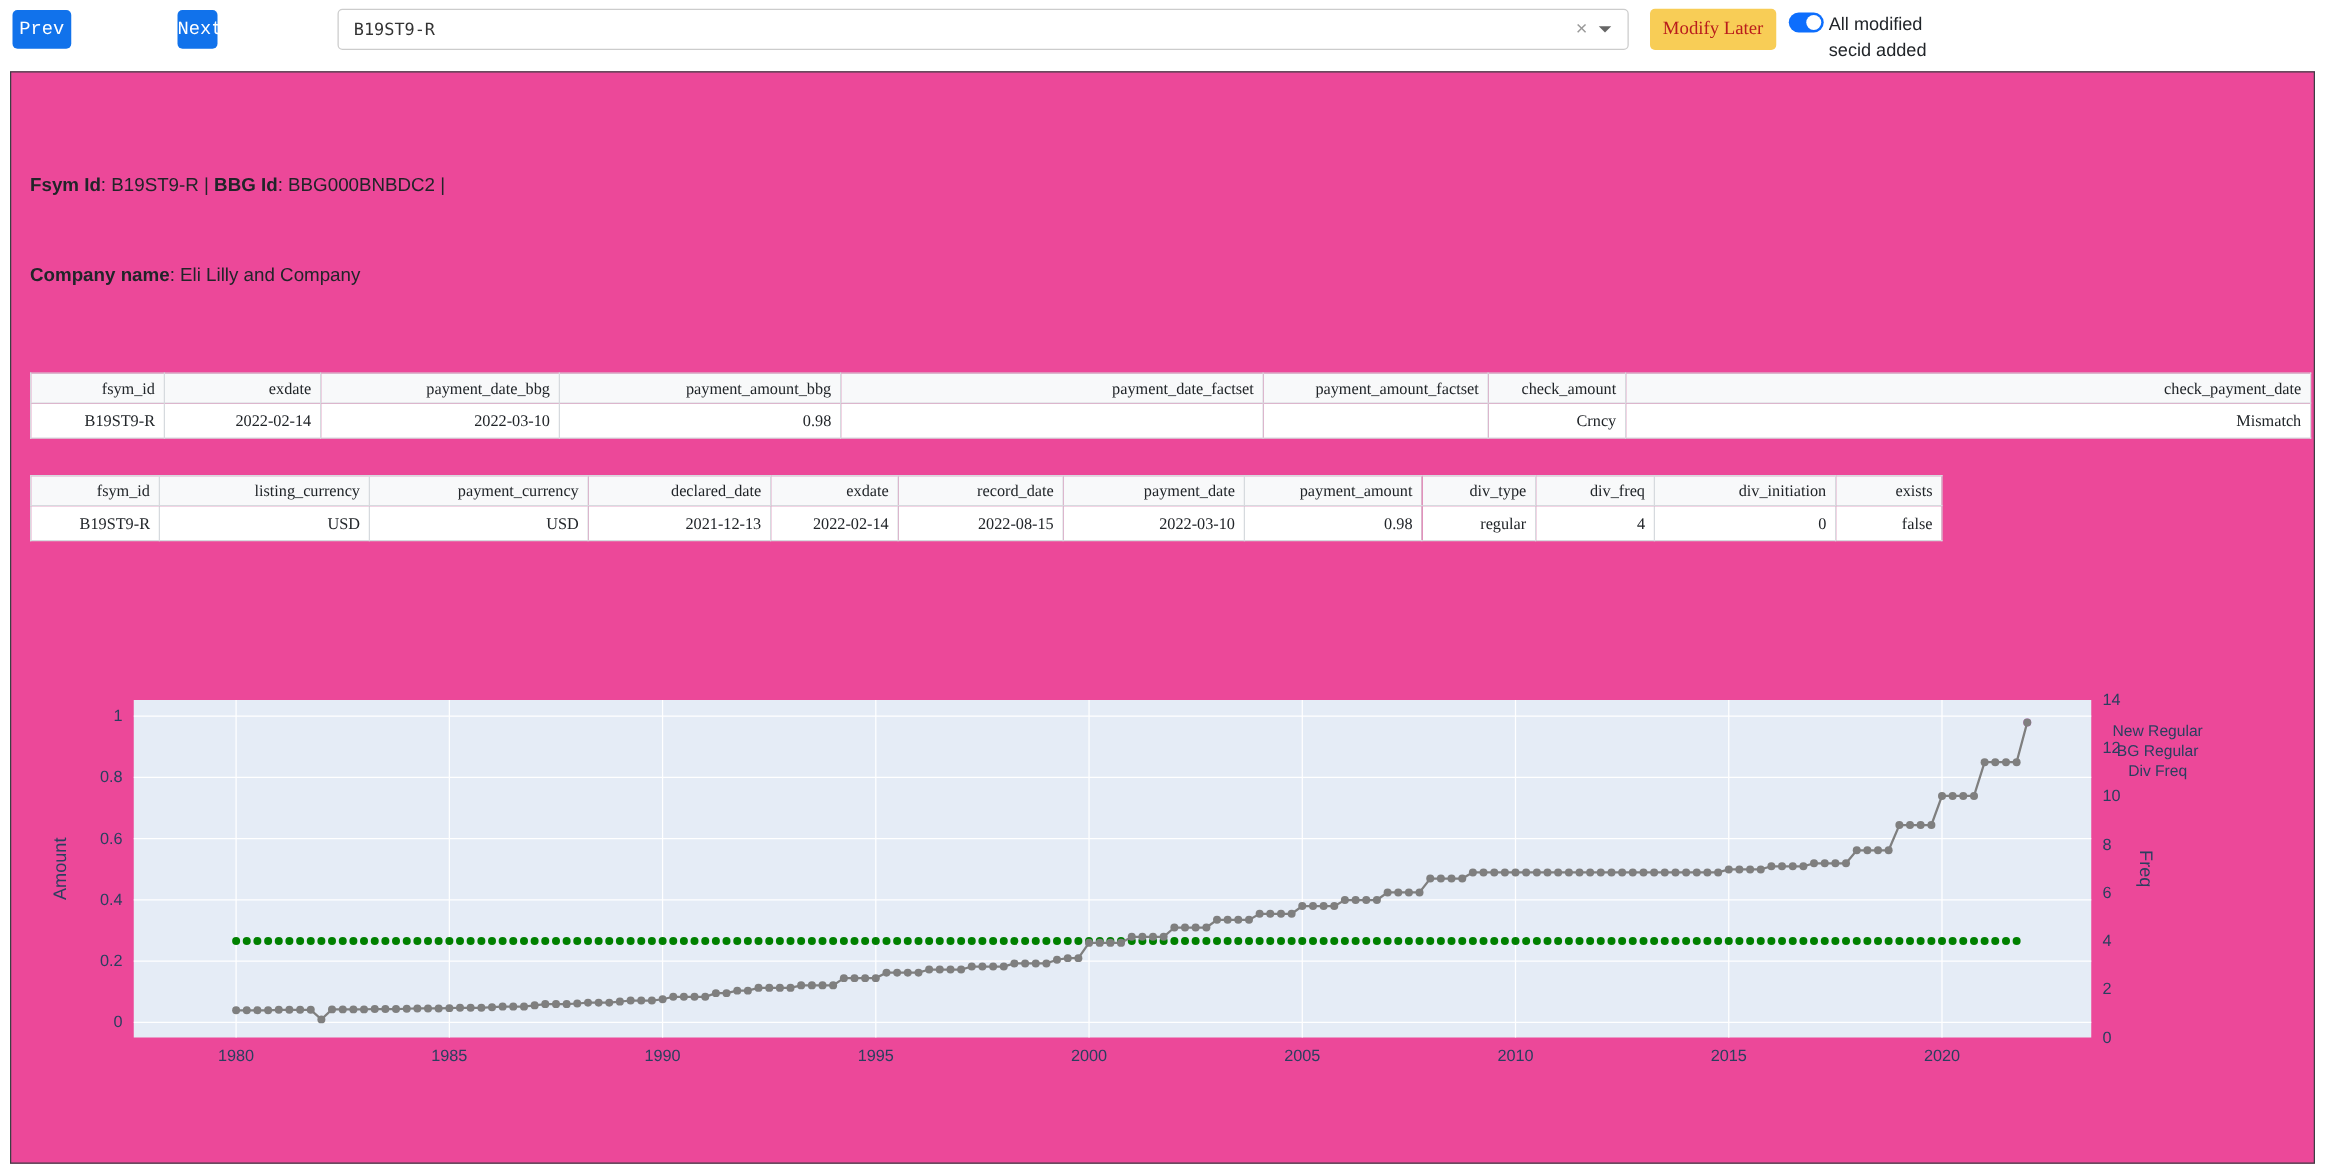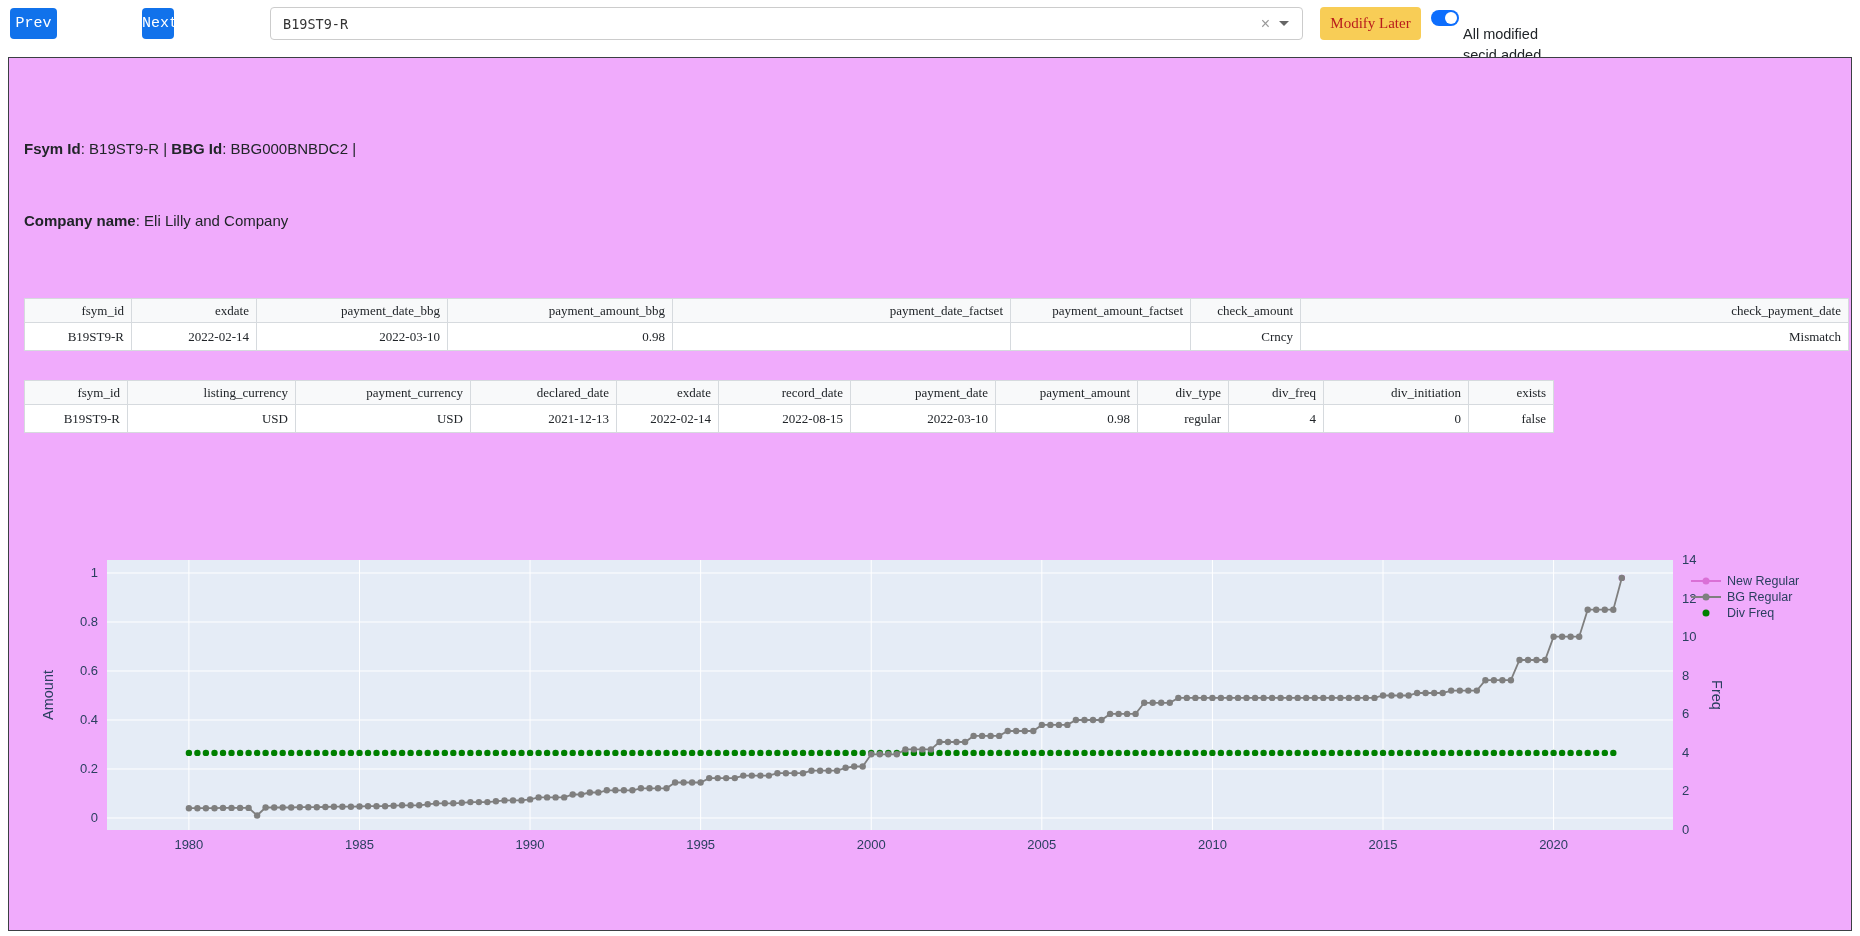--- a/index.html
+++ b/index.html
@@ -34,27 +34,27 @@
     background:#f8cd56;color:#b91c1c;font-size:15px;font-family:Liberation Serif, serif;cursor:pointer;
   }
   #all-modified-toggle{
     position:absolute;left:1431px;top:10px;width:28px;height:16px;border-radius:8px;
     background:#0d6efd;cursor:pointer;
   }
   #all-modified-toggle .knob{
     position:absolute;right:2px;top:2px;width:12px;height:12px;border-radius:50%;background:#fff;
   }
   #toggle-label{
-    position:absolute;left:1463px;top:24px;width:88px;
+    position:absolute;left:1463px;top:10px;width:88px;
     font-size:14.5px;line-height:21px;color:#212529;
   }
   
   #main-panel{
     position:absolute;left:8px;top:57px;width:1842px;height:872px;
-    border:1px solid #3c3f44;background:#f0abfc;
+    border:1px solid #3c3f44;background:#ec4899;
   }
   #info-block{
     position:absolute;left:15px;top:31px;font-size:15px;color:#212529;
     line-height:24px;white-space:pre-wrap;
   }
   #info-block b{font-weight:700;}
   #alert-box{
     position:absolute;left:16px;top:161px;width:1820px;height:50px;box-sizing:border-box;
     background:#d3eff9;border-radius:6px;color:#1b5a6b;font-size:15px;
     display:flex;align-items:center;padding-left:15px;
@@ -73,21 +73,21 @@
   .dtable th{background:#f8f9fa;font-weight:400;height:23px;}
   .dtable td{background:#fff;height:27px;}
   
   #chart-wrap{position:absolute;left:0;top:397px;width:1842px;height:430px;}
   #chart{position:absolute;left:0;top:0;}
   #chart text.tick{font-family:"Liberation Sans",sans-serif;font-size:13px;fill:#2a3f5f;}
   #chart text.atitle{font-family:"Liberation Sans",sans-serif;font-size:14.5px;fill:#2a3f5f;}
   #chart-legend{position:absolute;left:1681px;top:118px;}
   .legend-item{
     display:flex;align-items:center;height:16px;gap:5px;
-    font-size:12.5px;color:#2a3f5f;cursor:pointer;white-space:nowrap;
+    font-size:12.5px;color:#2a3f5f;cursor:pointer;white-space:nowrap;flex-direction:column;
   }
 </style>
 </head>
 <body>
 
 <button id="prev-btn" class="btn-primary">Prev</button>
 <button id="next-btn" class="btn-primary">Next</button>
 
 <div id="secid-dropdown">
   <span class="dd-value">B19ST9-R</span>

